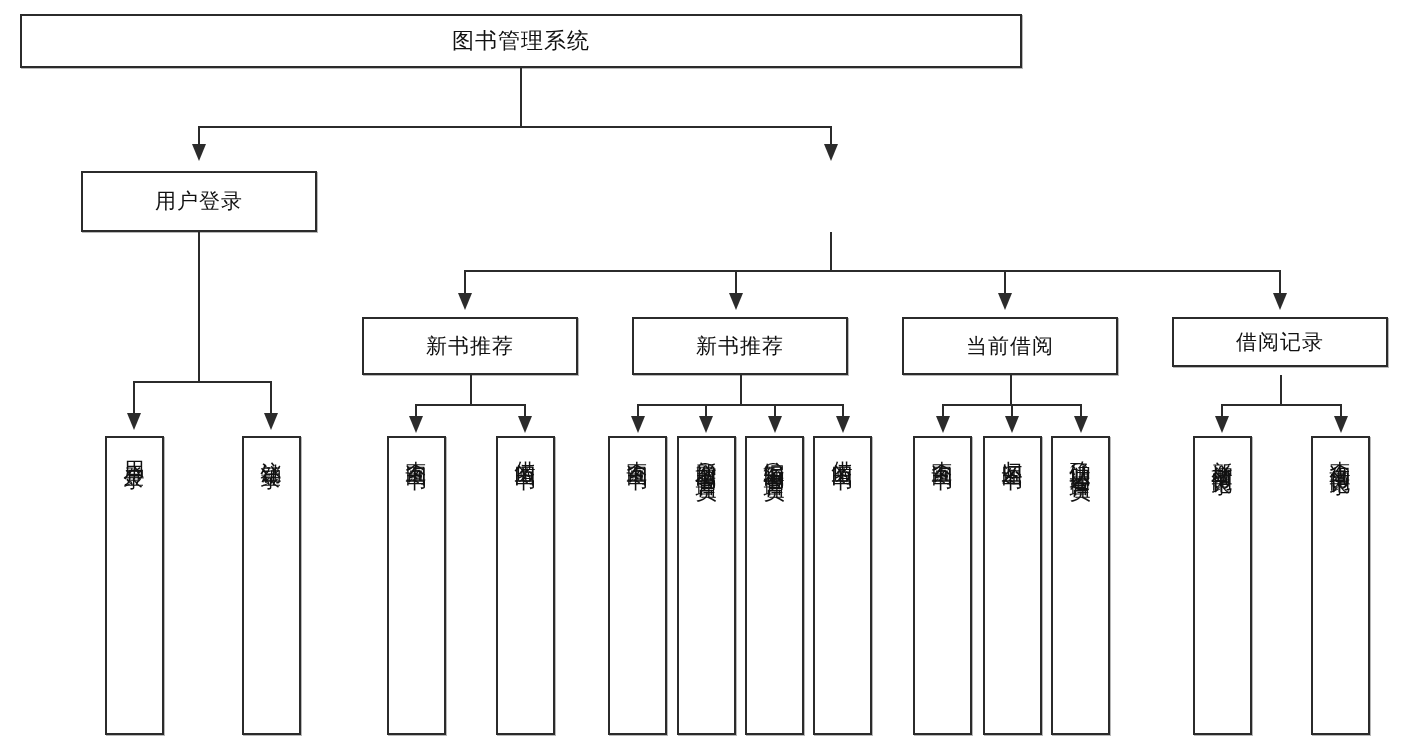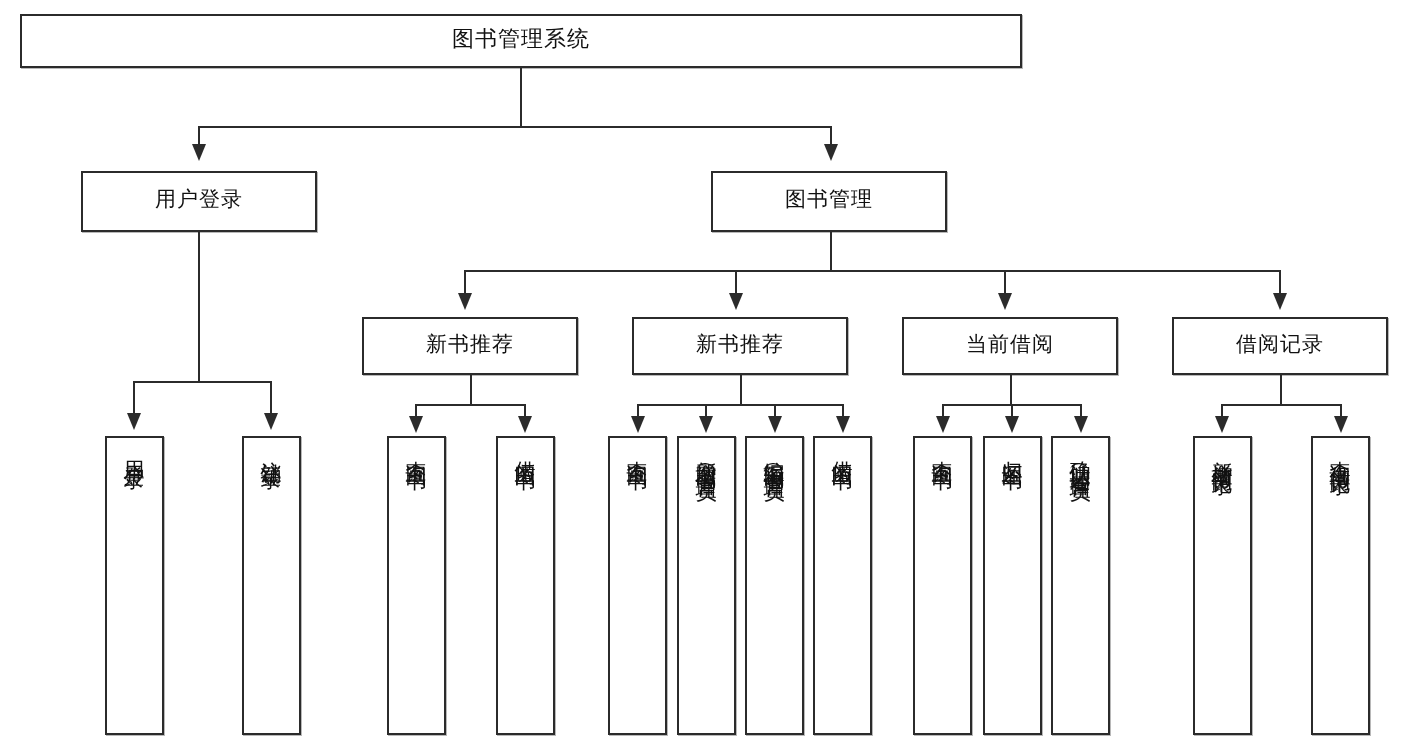--- a/index.html
+++ b/index.html
@@ -31,21 +31,20 @@
   .node .lbl {
     display: block;
     text-align: center;
     line-height: 1.15;
   }
   
   .node.horiz .lbl {
     font-size: 21px;
     letter-spacing: 1px;
     white-space: nowrap;
-    font-family: Liberation Mono, monospace;
   }
   .node.root .lbl {
     font-size: 22px;
     letter-spacing: 1px;
   }
   
   .node.vert {
     align-items: flex-start;
     padding-top: 6px;
   }
@@ -94,23 +93,20 @@
 
   <div class="ln h" style="left:198px; top:126px; width:634px;"></div>
 
   <div class="ln v" style="left:198px; top:126px; height:20px;"></div>
   <div class="arrow" style="left:192px; top:144px;"></div>
   <div class="ln v" style="left:830px; top:126px; height:20px;"></div>
   <div class="arrow" style="left:824px; top:144px;"></div>
 
   <div class="node horiz" style="left:81px; top:171px; width:236px; height:61px;">
     <span class="lbl">用户登录</span>
-  </div>
-  <div class="node horiz" style="left:711px; top:171px; width:236px; height:61px;">
-    <span class="lbl">图书管理</span>
   </div>
 
   <div class="ln v" style="left:198px; top:232px; height:150px;"></div>
   <div class="ln h" style="left:133px; top:381px; width:138px;"></div>
   <div class="ln v" style="left:133px; top:381px; height:34px;"></div>
   <div class="arrow" style="left:127px; top:413px;"></div>
   <div class="ln v" style="left:270px; top:381px; height:34px;"></div>
   <div class="arrow" style="left:264px; top:413px;"></div>
 
   <div class="node vert" style="left:105px; top:436px; width:59px; height:299px;">
@@ -133,21 +129,21 @@
 
   <div class="node horiz" style="left:362px; top:317px; width:216px; height:58px;">
     <span class="lbl">新书推荐</span>
   </div>
   <div class="node horiz" style="left:632px; top:317px; width:216px; height:58px;">
     <span class="lbl">新书推荐</span>
   </div>
   <div class="node horiz" style="left:902px; top:317px; width:216px; height:58px;">
     <span class="lbl">当前借阅</span>
   </div>
-  <div class="node horiz" style="left:1172px; top:317px; width:216px; height:58px;">
+  <div class="node horiz" style="left:1172px; top:317px; width:216px; height:50px;">
     <span class="lbl">借阅记录</span>
   </div>
 
   <div class="ln v" style="left:470px; top:375px; height:30px;"></div>
   <div class="ln h" style="left:415px; top:404px; width:110px;"></div>
   <div class="ln v" style="left:415px; top:404px; height:14px;"></div>
   <div class="arrow" style="left:409px; top:416px;"></div>
   <div class="ln v" style="left:524px; top:404px; height:14px;"></div>
   <div class="arrow" style="left:518px; top:416px;"></div>
 

